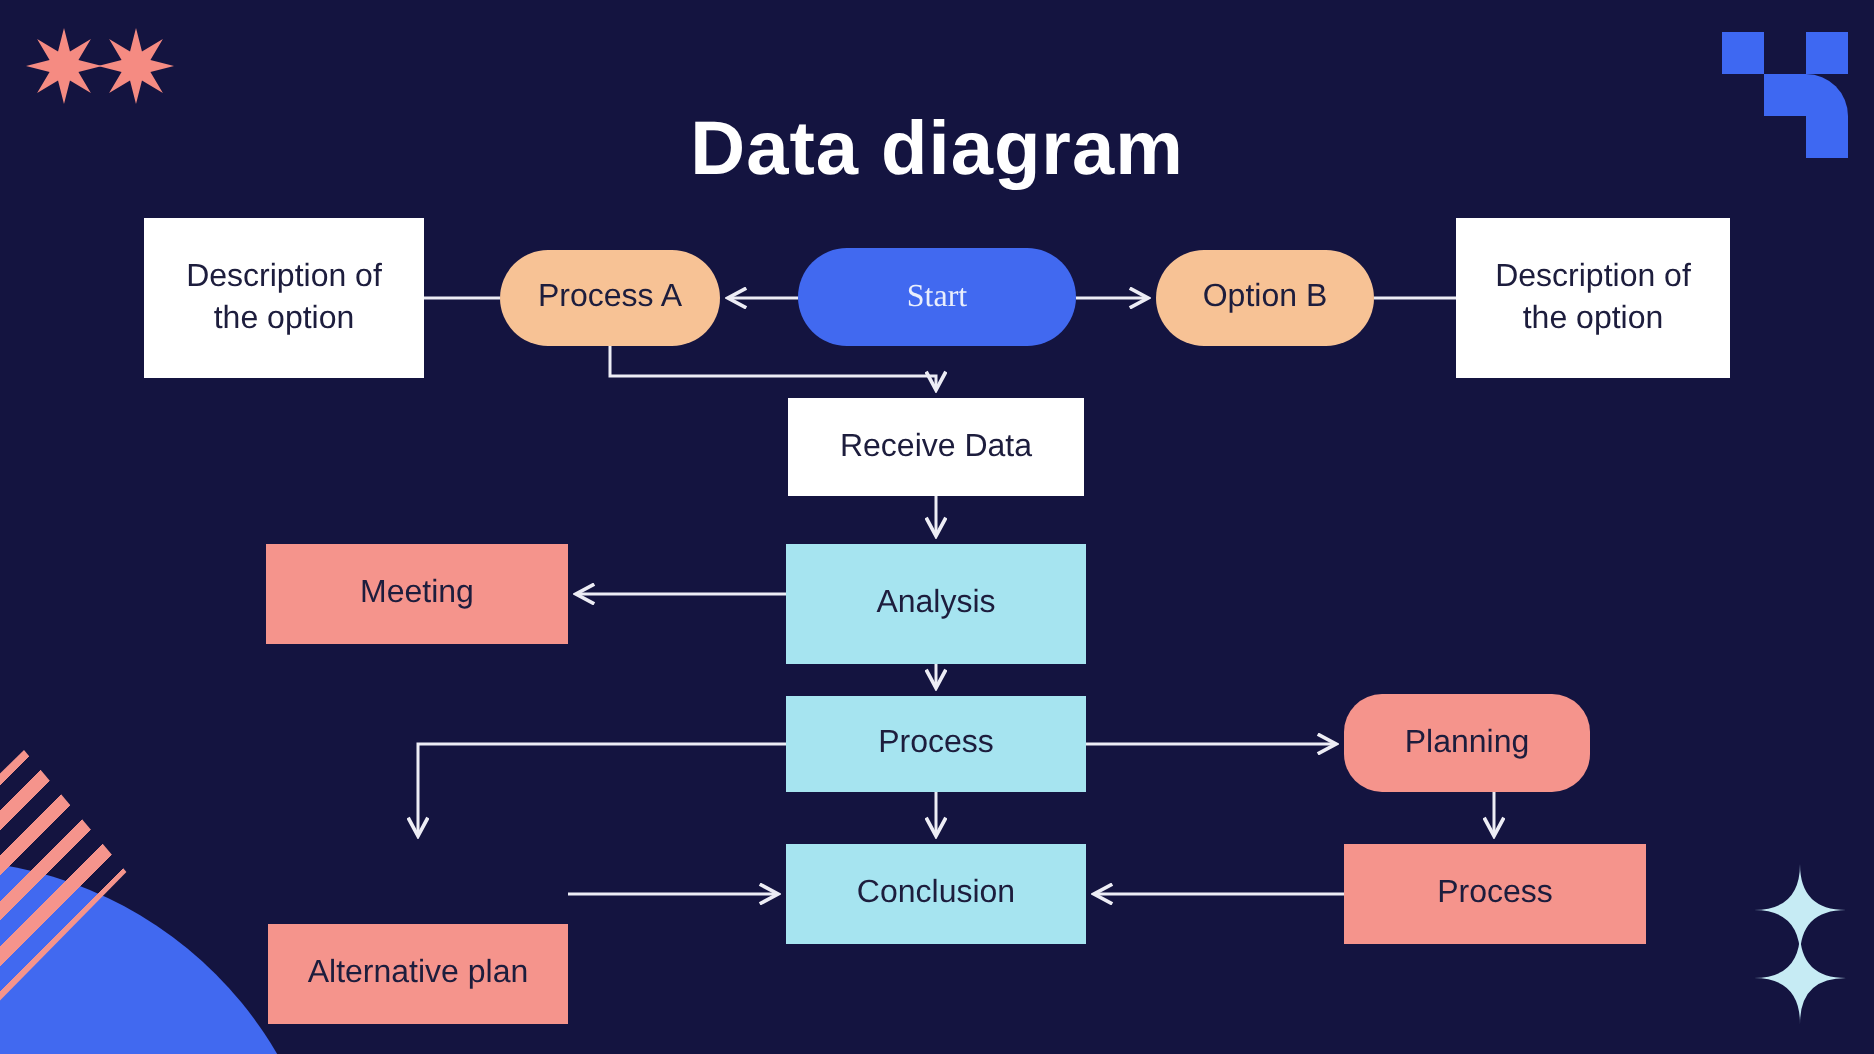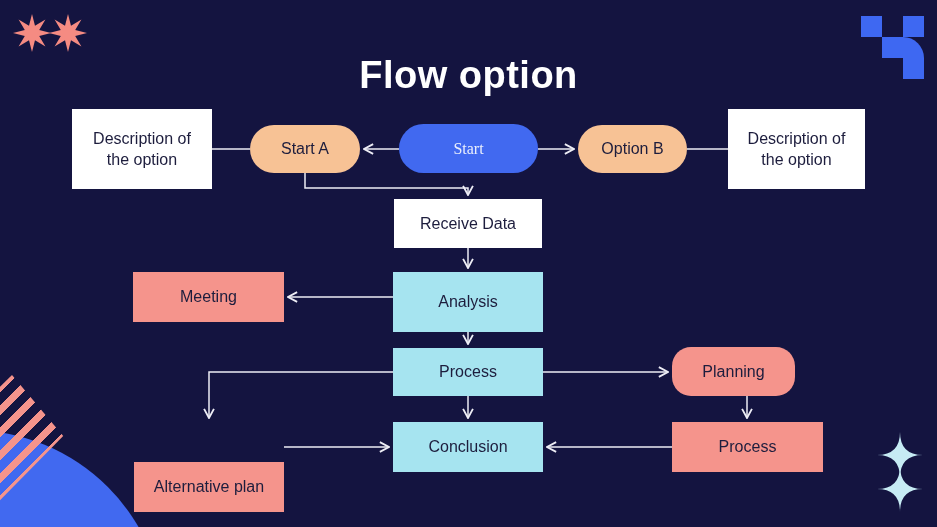--- a/index.html
+++ b/index.html
@@ -58,21 +58,21 @@
 <div class="bl-circle"></div>
 <div class="bl-stripes"></div>
 
 <svg class="deco" style="left:876px;top:431px;" width="48" height="82" viewBox="0 0 48 82">
   <g fill="#C6EBF4">
     <path d="M24,1 Q24,24 47,24 Q24,24 24,47 Q24,24 1,24 Q24,24 24,1 Z"></path>
     <path d="M24,35 Q24,58 47,58 Q24,58 24,81 Q24,58 1,58 Q24,58 24,35 Z"></path>
   </g>
 </svg>
 
-<div class="title">Flow option</div>
+<div class="title">Data diagram</div>
 
 <svg class="connectors" width="937" height="527" viewBox="0 0 937 527">
   <defs>
     <marker id="arw" viewBox="0 0 8 8" refX="7" refY="4" markerWidth="7.5" markerHeight="7.5" orient="auto">
       <path d="M0.5,0.5 L7,4 L0.5,7.5" fill="none" stroke="#EDEDF5" stroke-width="1.3"></path>
     </marker>
   </defs>
   <g stroke="#EDEDF5" stroke-width="1.5" fill="none">
     <path d="M212,149 H250"></path>
     <path d="M399,149 H364" marker-end="url(#arw)"></path>
@@ -86,21 +86,21 @@
     <path d="M543,372 H668" marker-end="url(#arw)"></path>
     <path d="M468,396 V418" marker-end="url(#arw)"></path>
     <path d="M747,396 V418" marker-end="url(#arw)"></path>
     <path d="M284,447 H389" marker-end="url(#arw)"></path>
     <path d="M672,447 H547" marker-end="url(#arw)"></path>
   </g>
 </svg>
 
 <div class="node white" style="left:72px;top:109px;width:140px;height:80px;">Description of the option</div>
 
-<div class="node pill" style="left:250px;top:125px;width:110px;height:48px;">Start A</div>
+<div class="node pill" style="left:250px;top:125px;width:110px;height:48px;">Process A</div>
 
 <div class="node start" style="left:399px;top:124px;width:139px;height:49px;">Start</div>
 
 <div class="node pill" style="left:578px;top:125px;width:109px;height:48px;">Option B</div>
 
 <div class="node white" style="left:728px;top:109px;width:137px;height:80px;">Description of the option</div>
 
 <div class="node white" style="left:394px;top:199px;width:148px;height:49px;">Receive Data</div>
 
 <div class="node coral" style="left:133px;top:272px;width:151px;height:50px;">Meeting</div>

